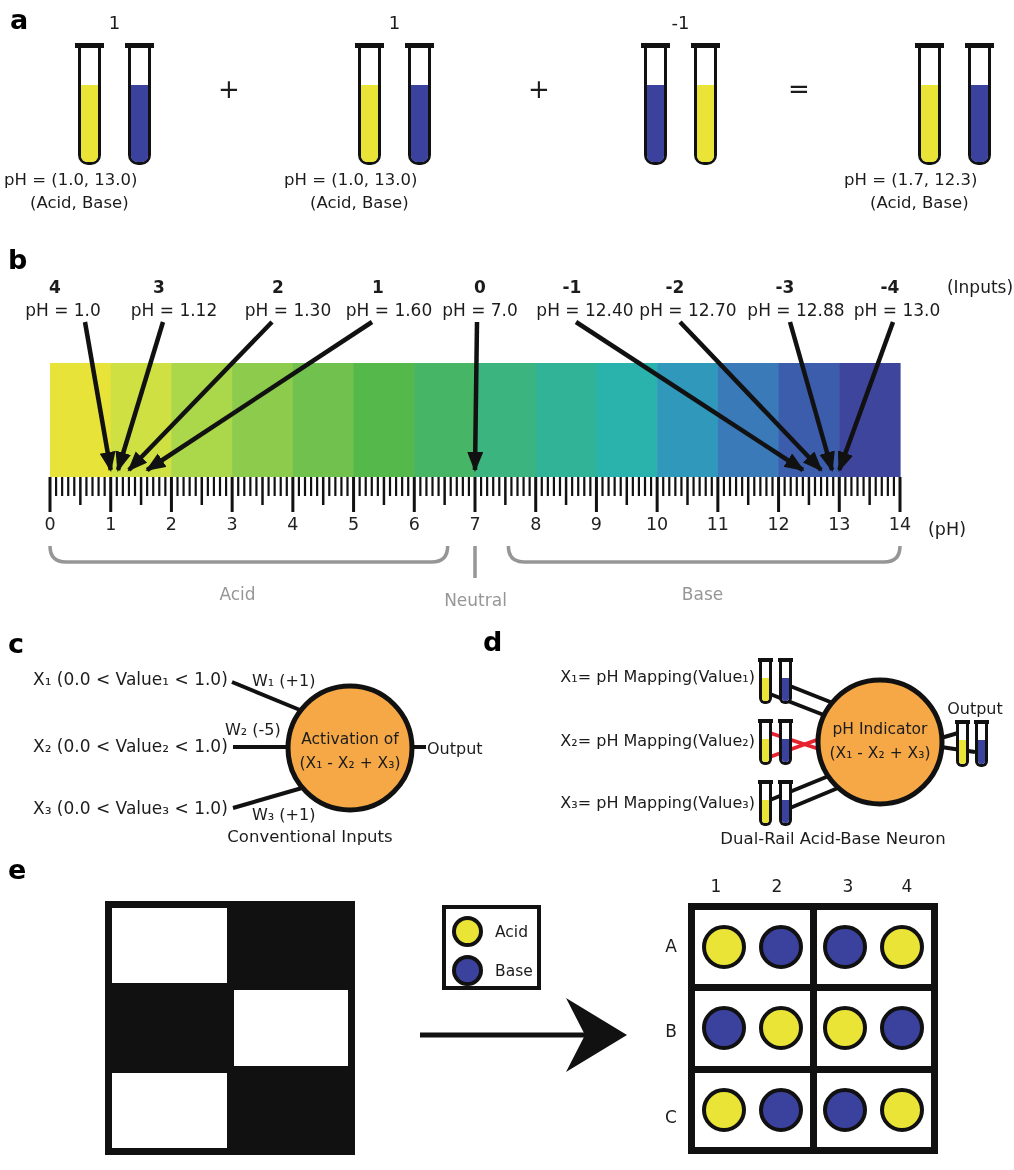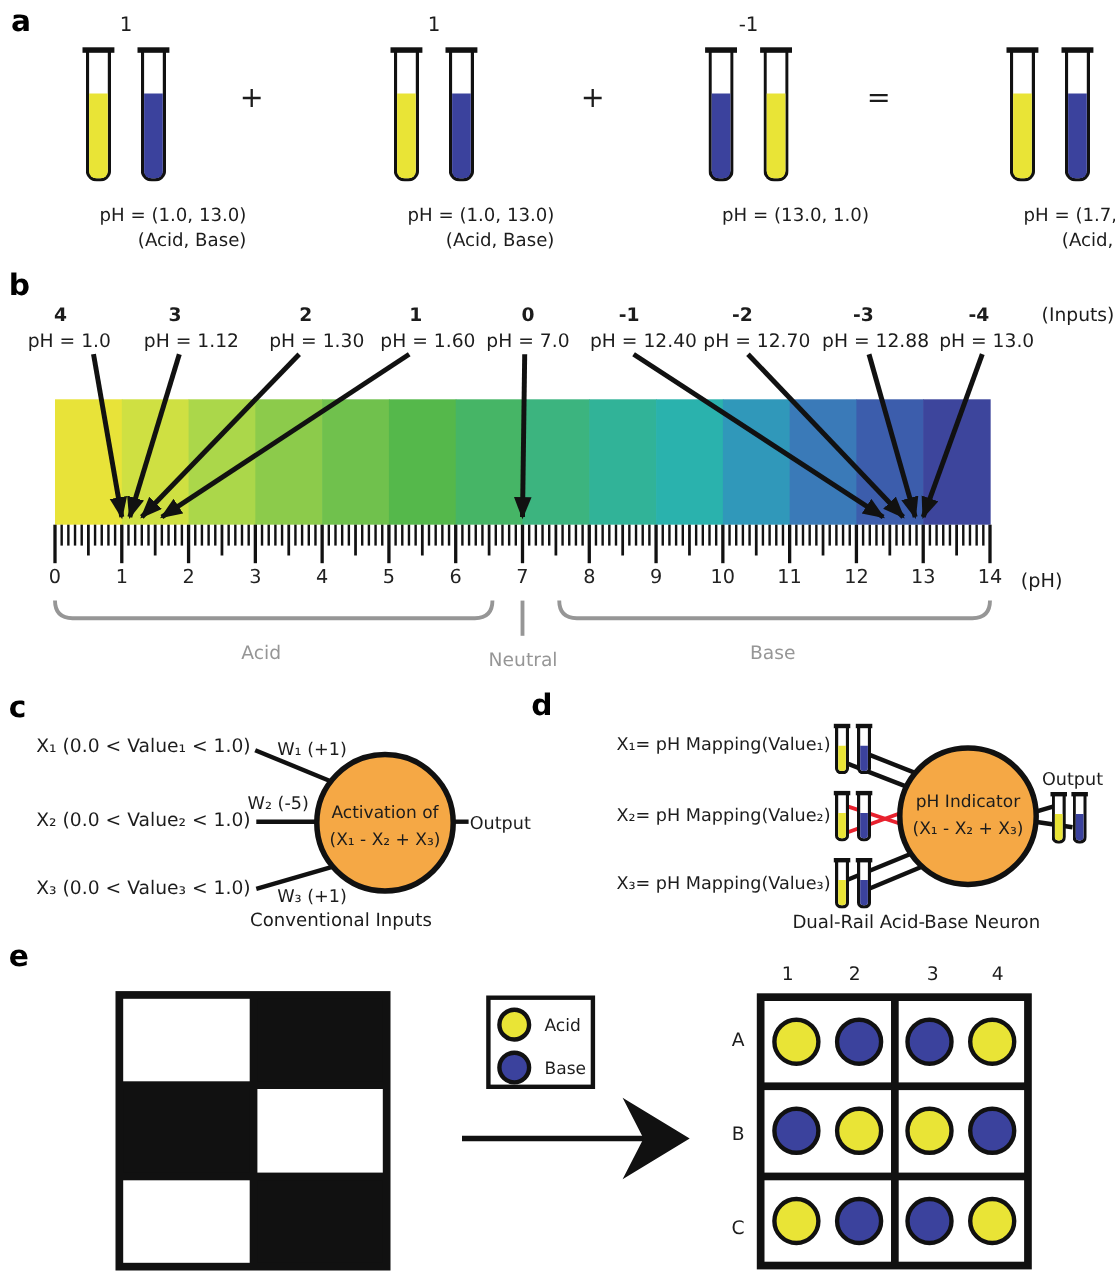--- a/index.html
+++ b/index.html
@@ -15,21 +15,21 @@
   .tube .fill { position:absolute; left:0; right:0; bottom:0; border-radius:0 0 6px 6px; display:block; }
   .tube-lg { width:23px; height:120px; }
   .tube-lg .fill { height:66%; }
   .tube-sm { width:13px; height:44px; border-width:3px; border-radius:0 0 6px 6px; }
   .tube-sm .rim { left:-4px; right:-4px; top:-2px; height:4px; }
   .tube-sm .fill { height:56%; border-radius:0 0 3px 3px; }
 
   
   .pa-group { position:absolute; top:0; width:73px; height:232px; }
   .pa-coef { position:absolute; top:12px; left:-40px; width:153px; text-align:center; font-size:18px; }
-  .pa-caption { position:absolute; top:168px; left:-74px; width:220px; text-align:right; font-size:16.5px; line-height:23px;margin-top:16px; }
+  .pa-caption { position:absolute; top:168px; left:-74px; width:220px; text-align:left; font-size:16.5px; line-height:23px; }
   .pa-caption .l2 { padding-left:26px; }
   .pa-op { position:absolute; top:74px; width:20px; text-align:center; font-size:26px; }
 
   
   .bnum { position:absolute; width:60px; text-align:center; font-weight:bold; font-size:17px; }
   .bph  { position:absolute; width:140px; text-align:center; font-size:17px; }
   .b-static { position:absolute; font-size:17px; text-align:center; }
   .region-label { color:#969696; }
 
   
@@ -100,21 +100,20 @@
     <div class="pa-coef">-1</div>
     <div class="tube tube-lg" style="left:0;top:45px">
         <i class="rim"></i>
         <i class="fill" style="background: rgb(59, 66, 157);"></i>
       </div>
     <div class="tube tube-lg" style="left:50px;top:45px">
         <i class="rim"></i>
         <i class="fill" style="background: rgb(233, 228, 54);"></i>
       </div>
     <div class="pa-caption">
-      <div class="l1">pH = (13.0, 1.0)</div>
     </div>
   </div>
   <div class="pa-group" style="left:918px">
     <div class="pa-coef"></div>
     <div class="tube tube-lg" style="left:0;top:45px">
         <i class="rim"></i>
         <i class="fill" style="background: rgb(233, 228, 54);"></i>
       </div>
     <div class="tube tube-lg" style="left:50px;top:45px">
         <i class="rim"></i>

